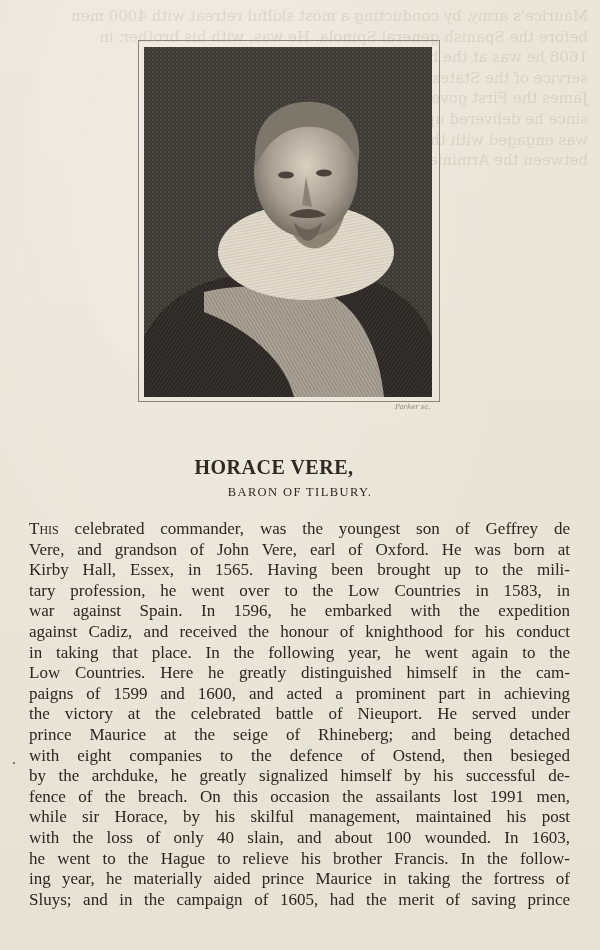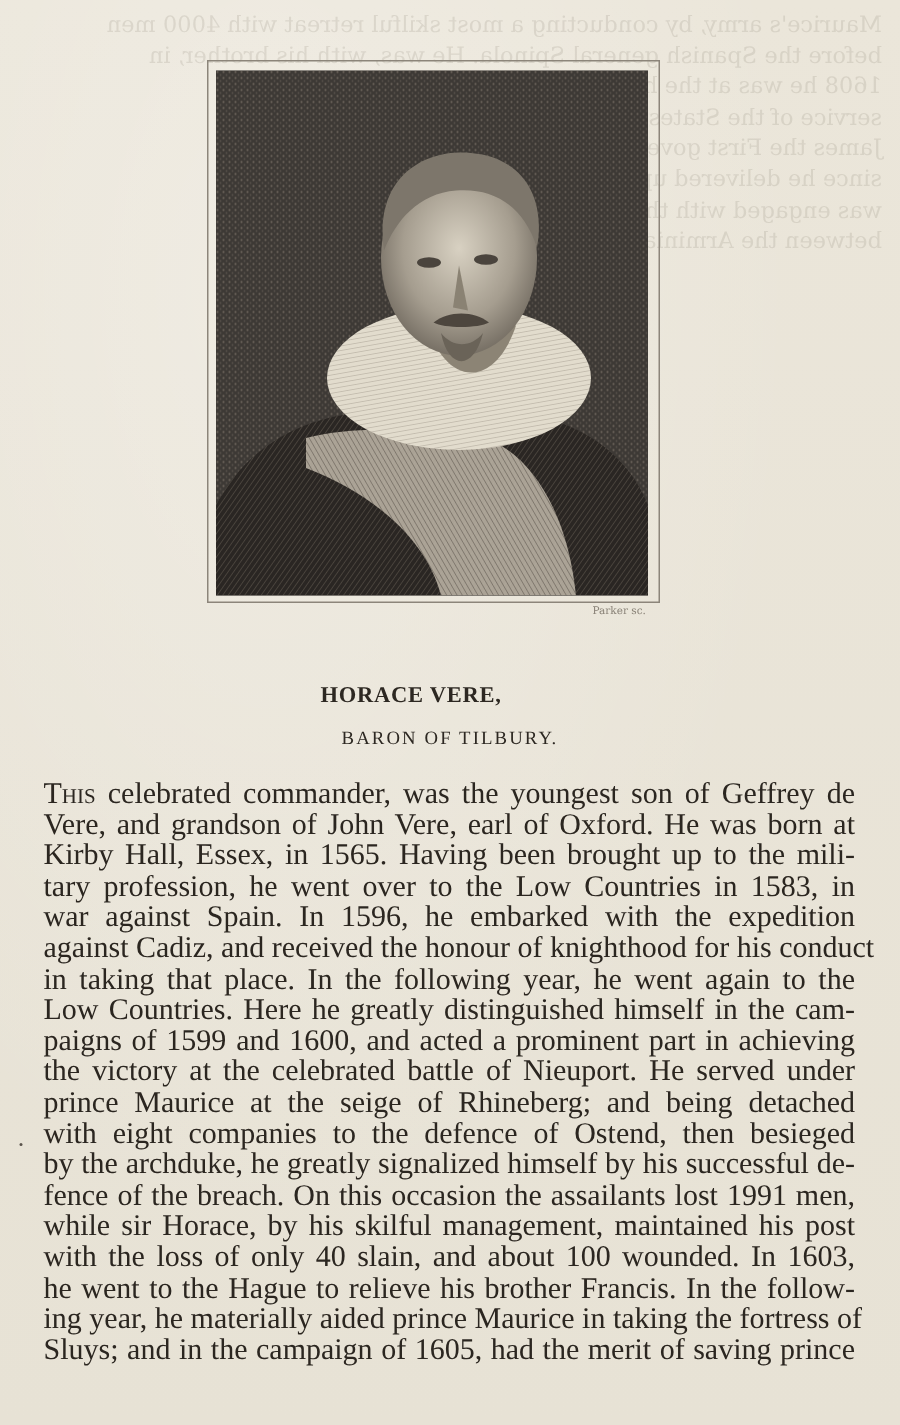--- a/index.html
+++ b/index.html
@@ -32,36 +32,36 @@
     }
     .plate-inner {
       position: absolute; left: 144px; top: 47px; width: 288px; height: 350px;
       background:
         radial-gradient(circle at 55% 30%, #5b554e 0%, #3e3a36 45%, #2c2926 100%);
       overflow: hidden;
     }
     .plate-inner svg { display: block; }
     .engraver {
       position: absolute; left: 395px; top: 403px;
-      font-size: 7px; color: #8a8378;
+      font-size: 7px; font-style: italic; color: #8a8378;
     }
     .title {
       position: absolute; left: 0; width: 548px; top: 456px;
-      text-align: center; font-weight: bold; font-size: 15px; letter-spacing: 0.5px;
+      text-align: center; font-weight: bold; font-size: 20px; letter-spacing: 0.5px;
       font-family: "Liberation Serif", serif; color: #2d2822;
     }
     .subtitle {
       position: absolute; left: 0; width: 600px; top: 485px;
       text-align: center; font-weight: normal; font-size: 12.5px; letter-spacing: 1.4px;
       font-family: "Liberation Serif", serif; color: #2d2822;
     }
     .body-text {
       position: absolute; left: 29px; top: 519px; width: 541px;
       font-family: "Liberation Serif", serif;
-      font-size: 20px; line-height: 20.6px;
+      font-size: 17px; line-height: 20.6px;
       color: #2b2620;
     }
     .line {
       display: block; text-align: justify; text-align-last: justify;
       white-space: nowrap; height: 20.6px; overflow: visible;
     }
     .smallcaps { font-variant: small-caps; }
     .margin-dot {
       position: absolute; left: 13px; top: 762px; width: 2px; height: 2px;
       background: #5a544c; border-radius: 50%;

